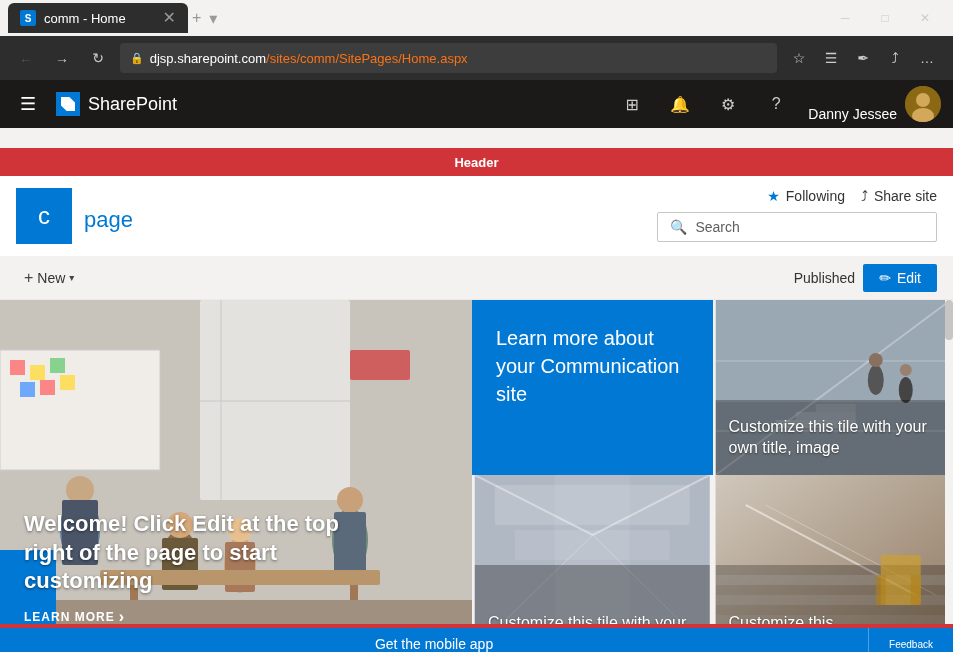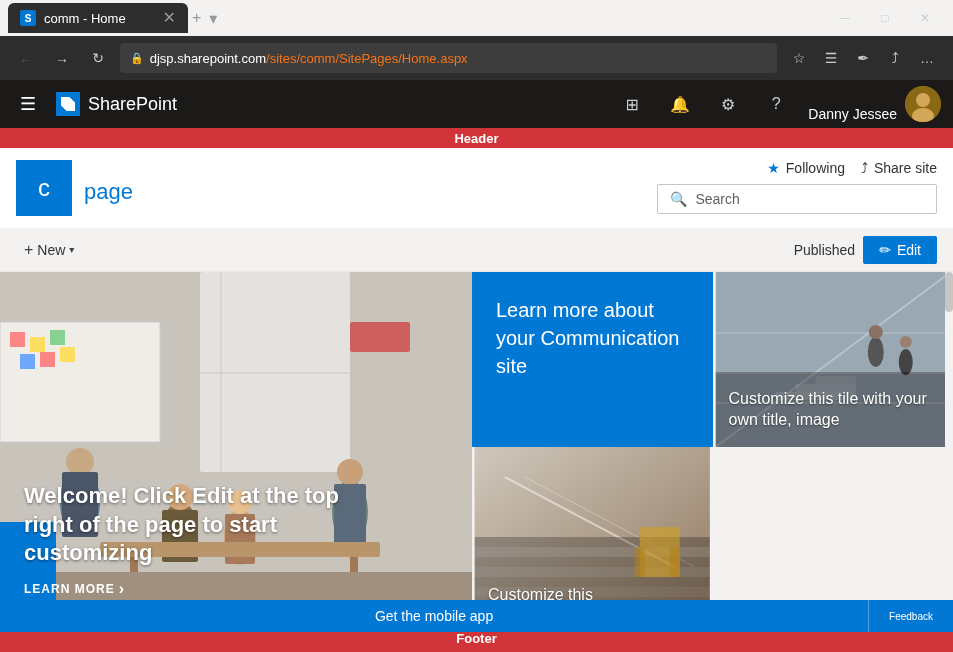--- a/index.html
+++ b/index.html
@@ -30,21 +30,21 @@
     .sp-logo-square { width: 24px; height: 24px; background: #0078d4; display: flex; align-items: center; justify-content: center; }
     .sp-logo-inner { width: 14px; height: 14px; background: white; clip-path: polygon(0 0, 60% 0, 100% 40%, 100% 100%, 40% 100%, 0 60%); }
     .sp-logo-text { color: #ffffff; font-size: 18px; font-weight: 300; }
     .sp-app-bar-right { margin-left: auto; display: flex; align-items: center; gap: 16px; }
     .sp-icon-btn { color: #ccc; font-size: 16px; cursor: pointer; width: 32px; height: 32px; display: flex; align-items: center; justify-content: center; }
     .sp-user { display: flex; align-items: flex-end; gap: 8px; cursor: pointer; }
     .sp-user-name { color: #fff; font-size: 14px; }
     .sp-avatar { width: 36px; height: 36px; border-radius: 50%; background: #8b6914; overflow: hidden; display: flex; align-items: center; justify-content: center; color: white; font-size: 14px; font-weight: bold; }
 
     
-    .sp-header-banner { background: #d13438; height: 20px; display: flex; align-items: center; justify-content: center; }
+    .sp-header-banner { background: #d13438; height: 28px; display: flex; align-items: center; justify-content: center; margin-top: 20px; }
     .sp-header-banner-text { color: #fff; font-size: 13px; font-weight: 600; }
 
     
     .site-header { background: #fff; padding: 12px 16px; display: flex; align-items: flex-start; justify-content: space-between; }
     .site-logo-area { display: flex; align-items: center; gap: 12px; }
     .site-logo-square { width: 56px; height: 56px; background: #0078d4; display: flex; align-items: center; justify-content: center; color: white; font-size: 20px; font-weight: bold; }
     .site-title { color: #0078d4; font-size: 22px; font-weight: 400; margin-top: 8px; }
     .site-header-actions { display: flex; flex-direction: column; align-items: flex-end; gap: 8px; }
     .site-action-top { display: flex; align-items: center; gap: 16px; }
     .site-follow-btn { display: flex; align-items: center; gap: 6px; color: #333; font-size: 14px; cursor: pointer; }
@@ -293,20 +293,38 @@
 
         <rect x="60" y="120" width="80" height="8" fill="rgba(255,255,255,0.25)"></rect>
         <rect x="80" y="112" width="60" height="8" fill="rgba(255,255,255,0.2)"></rect>
         <rect x="100" y="104" width="40" height="8" fill="rgba(255,255,255,0.15)"></rect>
 
         <rect x="0" y="100" width="235" height="75" fill="rgba(0,0,0,0.35)"></rect>
       </svg>
       <div class="staircase-text">Customize this tile with your own title, image</div>
     </div>
 
+    <div class="customize-tile-1">
+      <svg width="100%" height="100%" viewBox="0 0 235 175">
+        <rect width="235" height="175" fill="#b0b8c4"></rect>
+
+        <line x1="0" y1="0" x2="118" y2="60" stroke="rgba(255,255,255,0.4)" stroke-width="2"></line>
+        <line x1="235" y1="0" x2="118" y2="60" stroke="rgba(255,255,255,0.4)" stroke-width="2"></line>
+        <line x1="0" y1="175" x2="118" y2="60" stroke="rgba(255,255,255,0.3)" stroke-width="1"></line>
+        <line x1="235" y1="175" x2="118" y2="60" stroke="rgba(255,255,255,0.3)" stroke-width="1"></line>
+
+        <rect x="20" y="10" width="195" height="40" fill="rgba(255,255,255,0.15)" rx="2"></rect>
+        <rect x="40" y="55" width="155" height="30" fill="rgba(255,255,255,0.1)" rx="2"></rect>
+
+        <rect x="80" y="0" width="75" height="175" fill="rgba(255,255,255,0.08)"></rect>
+
+        <rect x="0" y="90" width="235" height="85" fill="rgba(0,0,0,0.3)"></rect>
+      </svg>
+      <div class="customize-text">Customize this tile with your</div>
+    </div>
 
     <div class="customize-tile-2">
       <svg width="100%" height="100%" viewBox="0 0 235 175">
         <rect width="235" height="175" fill="#c0b8ac"></rect>
 
         <line x1="0" y1="80" x2="235" y2="40" stroke="rgba(255,255,255,0.3)" stroke-width="2"></line>
         <rect x="0" y="0" width="235" height="175" fill="url(#g2)"></rect>
         <defs>
           <linearGradient id="g2" x1="0%" y1="0%" x2="100%" y2="100%">
             <stop offset="0%" style="stop-color:#d0c8bc;stop-opacity:1"></stop>

